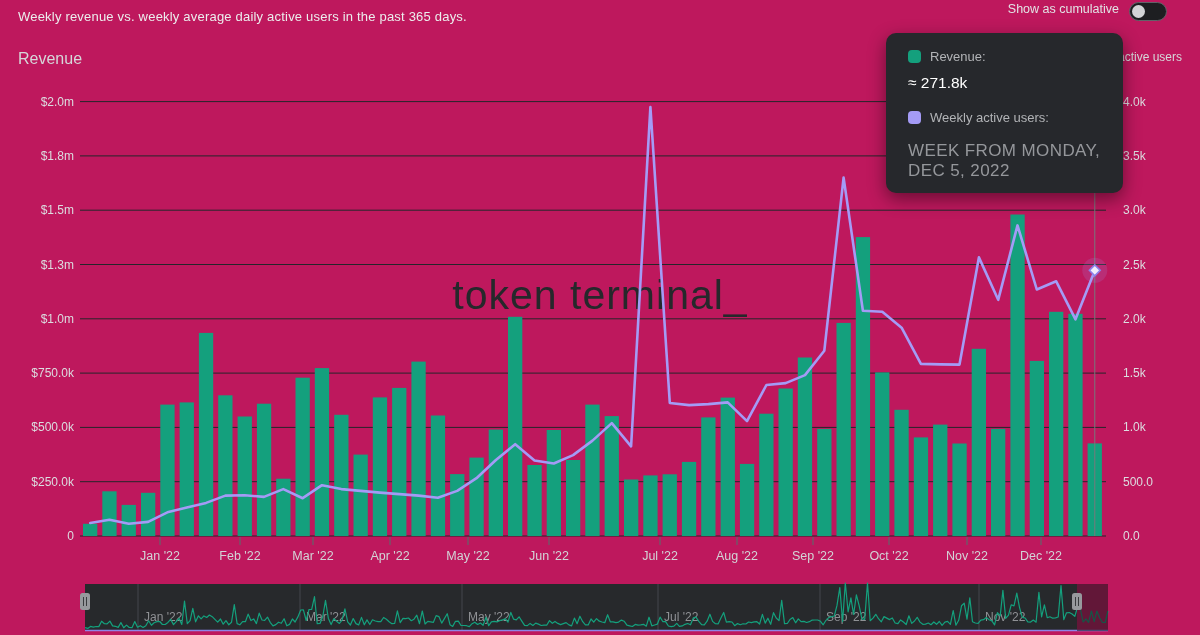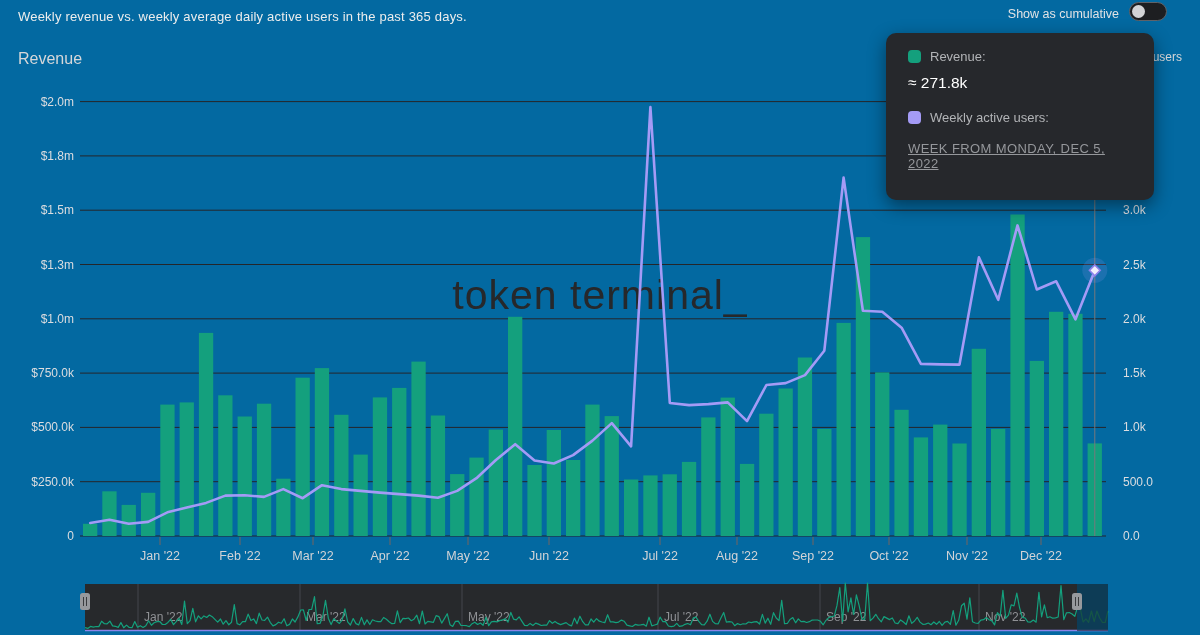--- a/index.html
+++ b/index.html
@@ -1,54 +1,54 @@
 <!DOCTYPE html>
 <html><head>
 <meta charset="utf-8">
 <style>
   html,body{margin:0;padding:0;background:#101114;}
   .page{
     position:relative; width:1200px; height:635px; overflow:hidden;
-    background:#0369a1; font-family:"Liberation Sans",sans-serif;
+    background:#be185d; font-family:"Liberation Sans",sans-serif;
     -webkit-font-smoothing:antialiased;
   }
   .chart-title{
     position:absolute; left:18px; top:9px; font-size:13px; color:#eceded; letter-spacing:.2px;
   }
   .toggle-wrap{
-    position:absolute; top:2px; right:33px; display:flex; align-items:flex-end; gap:10px;
+    position:absolute; top:2px; right:33px; display:flex; align-items:flex-start; gap:10px;
   }
   .toggle-label{font-size:12.5px; color:#e2e3e5;}
   .switch{
     position:relative; width:38px; height:19px; border-radius:10px;
     background:#1d1e21; border:1px solid #606268; box-sizing:border-box; cursor:pointer;
   }
   .switch .knob{
     position:absolute; left:2px; top:2px; width:13px; height:13px; border-radius:50%;
     background:#d2d3d6;
   }
   .axis-title-left{
     position:absolute; left:18px; top:50px; font-size:16px; color:#d6d7d9;
   }
   .axis-title-right{
     position:absolute; right:18px; top:50px; font-size:12px; color:#d6d7d9; text-align:right;
   }
   svg{position:absolute; left:0; top:0;}
   svg text{font-family:"Liberation Sans",sans-serif;}
   .tooltip{
-    position:absolute; left:886px; top:33px; width:268px; box-sizing:border-box;
-    background:#26282c; border-radius:10px; padding:16px 18px 29px 22px;
+    position:absolute; left:886px; top:33px; width:237px; box-sizing:border-box;
+    background:#26282c; border-radius:10px; padding:16px 18px 12px 22px;
     box-shadow:0 6px 18px rgba(0,0,0,.45); z-index:5;
   }
   .tt-row{display:flex; align-items:center; gap:9px; margin-bottom:7px;}
   .tt-swatch{width:13px; height:13px; border-radius:4px; flex:0 0 auto;}
   .tt-label{font-size:13px; color:#b2b4b7;}
   .tt-value{font-size:15.5px; color:#ffffff; line-height:1.5;}
   .tt-block{margin-bottom:16px;}
-  .tt-footer{margin-top:4px; font-size:13px; color:#95979b; letter-spacing:.4px;text-decoration:underline;}
+  .tt-footer{margin-top:4px; font-size:17px; color:#95979b; letter-spacing:.4px;}
 </style>
 </head>
 <body>
 
 <div class="page">
 
   <div class="chart-title">Weekly revenue vs. weekly average daily active users in the past 365 days.</div>
 
   <div class="toggle-wrap">
     <span class="toggle-label">Show as cumulative</span>

